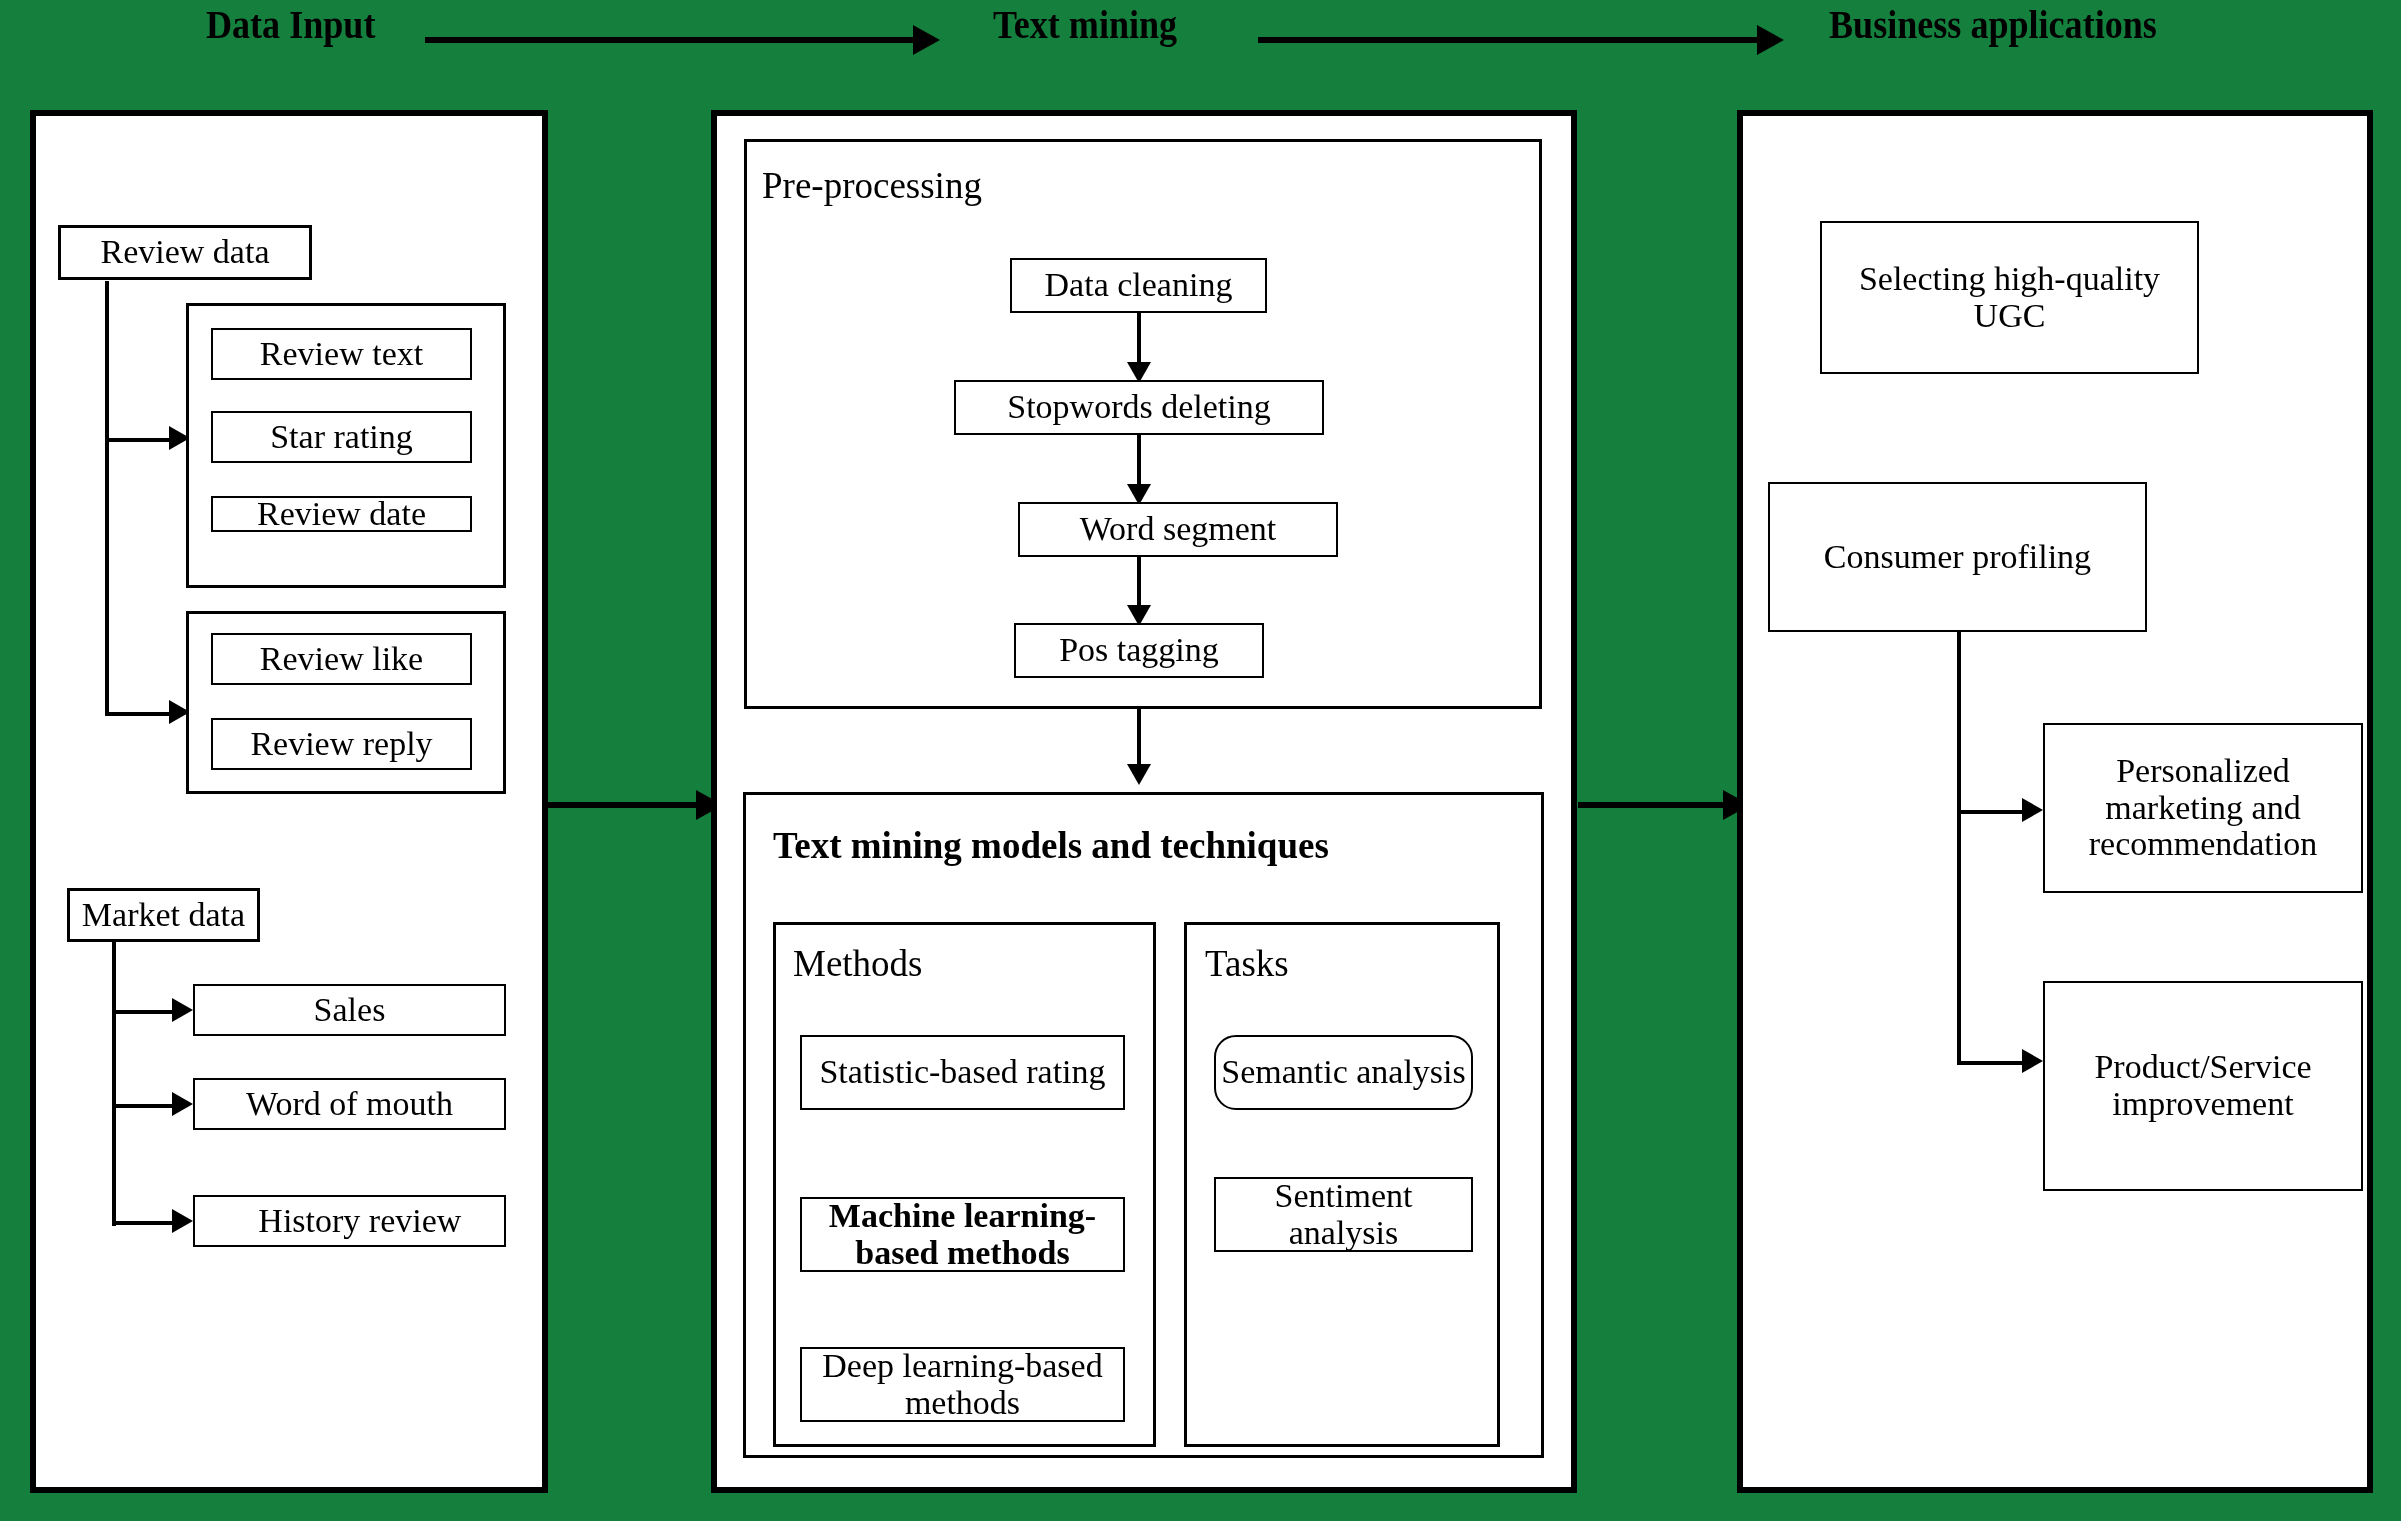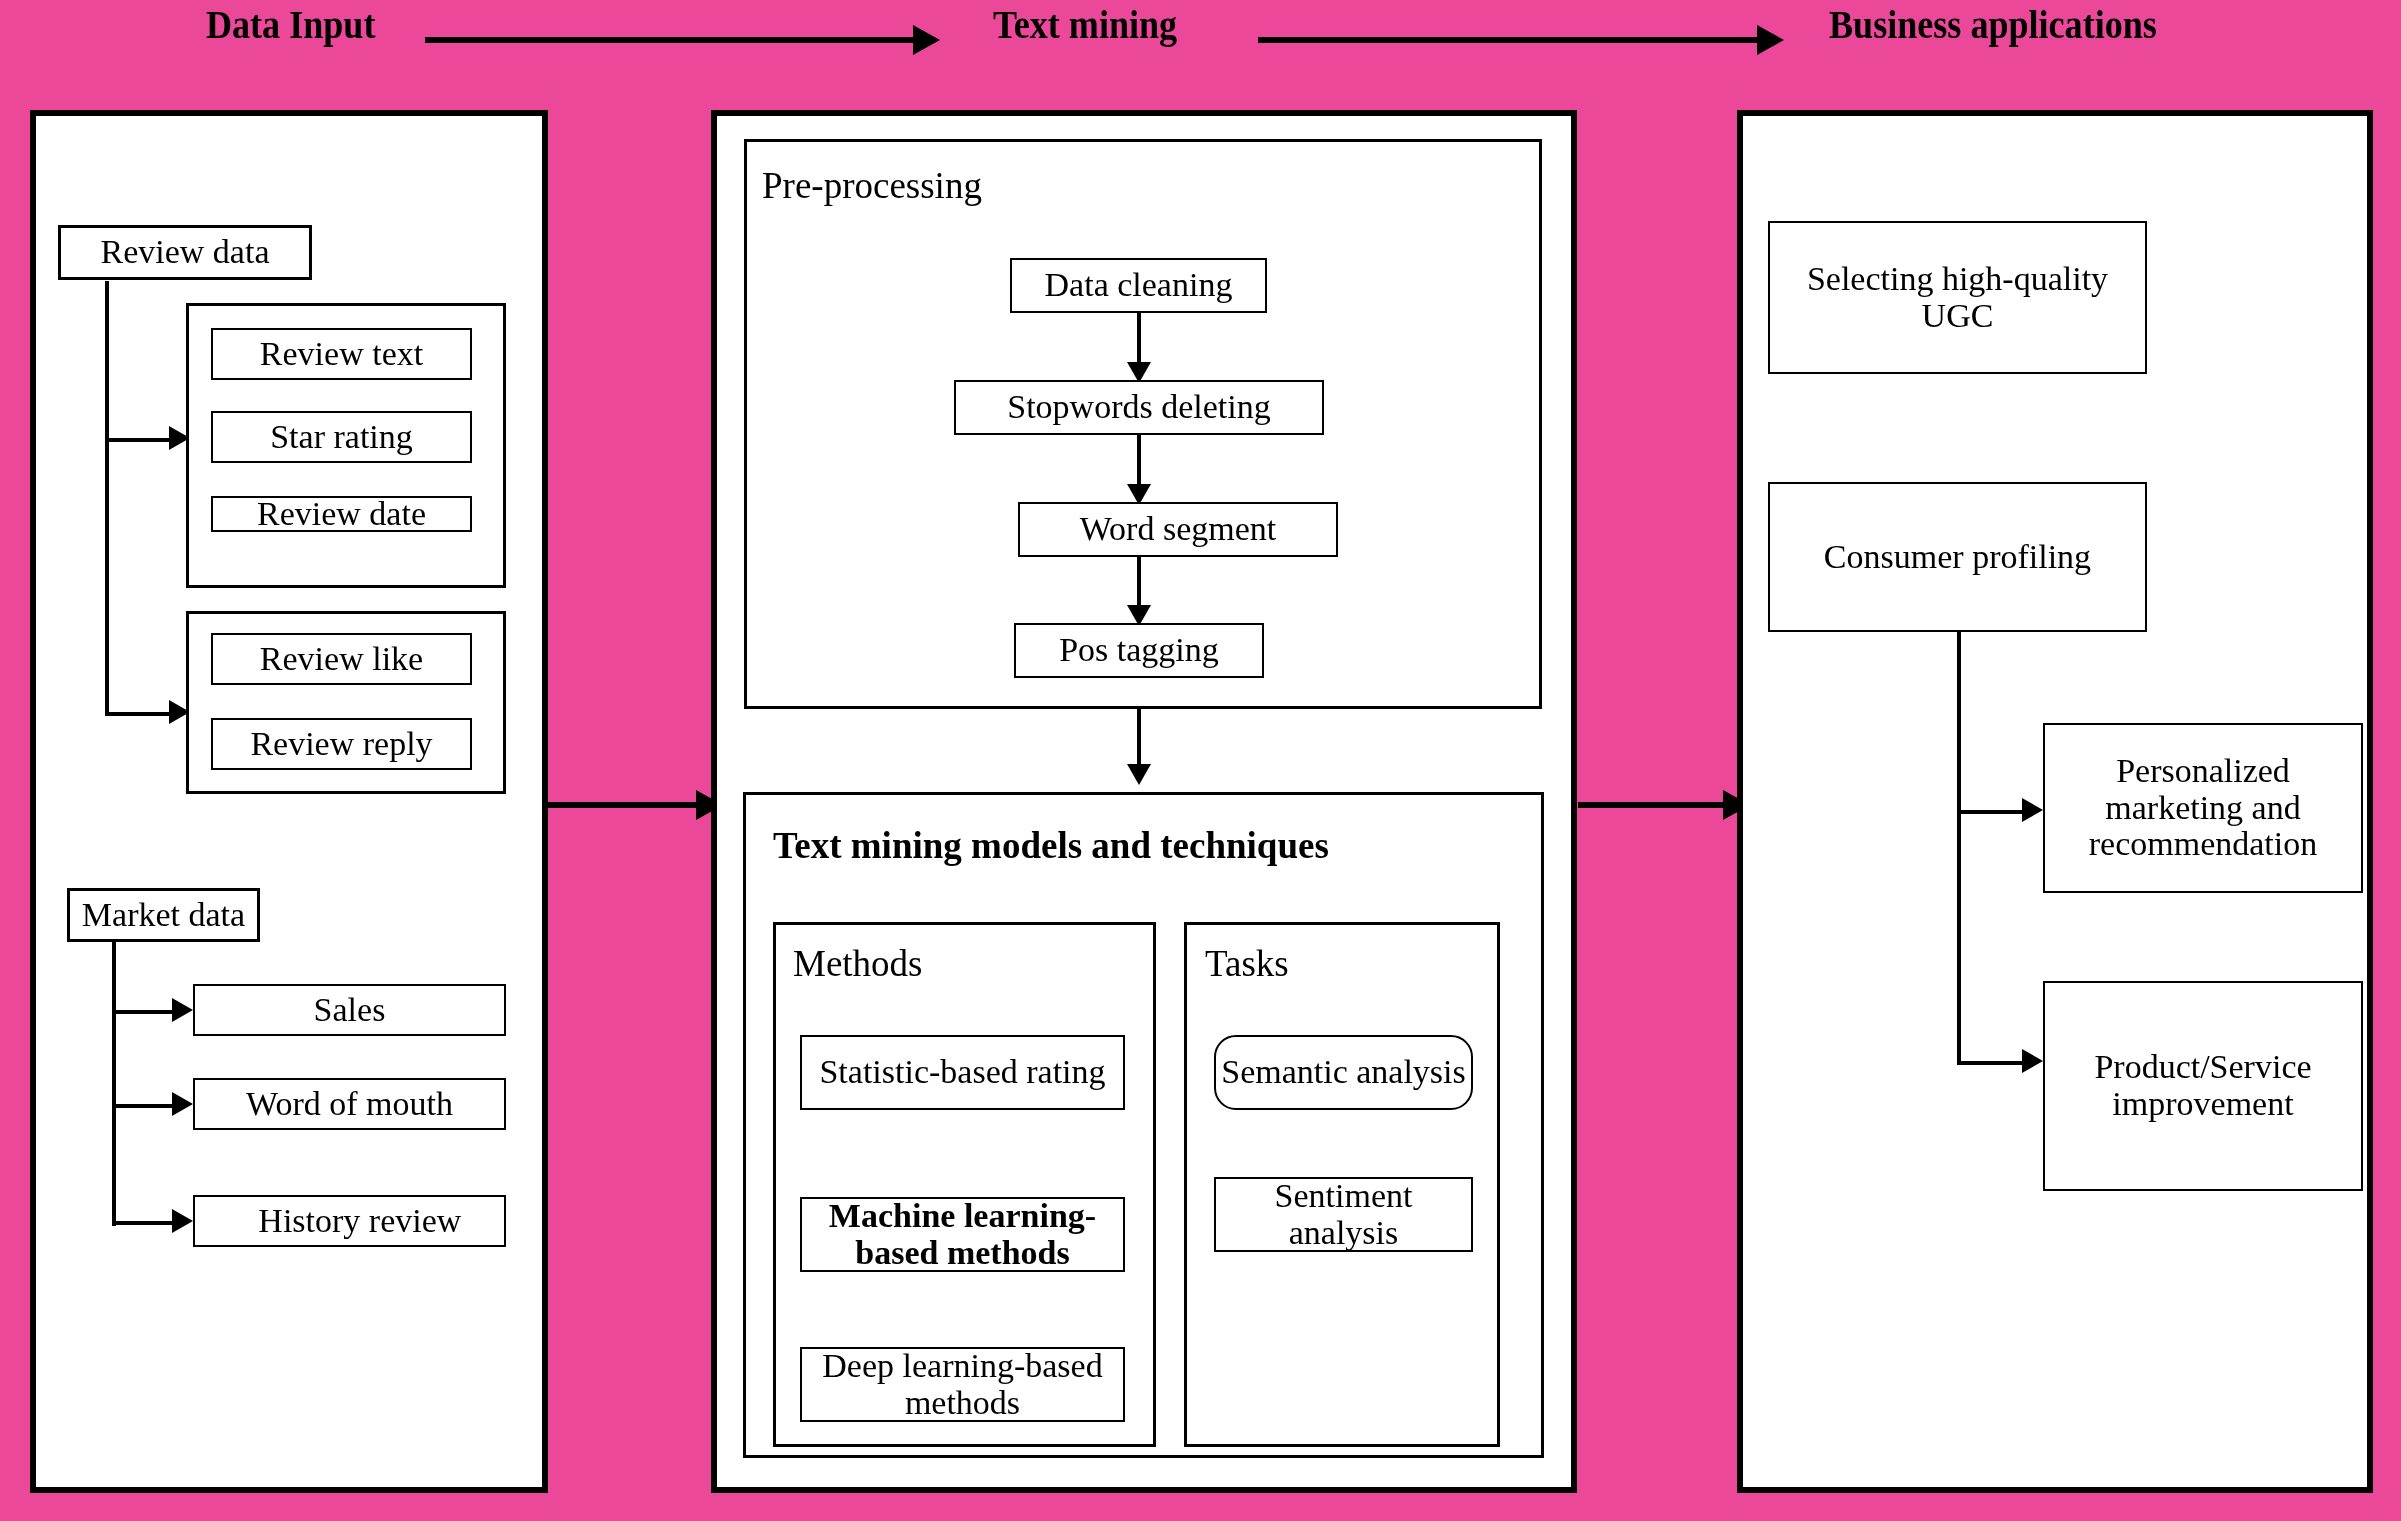--- a/index.html
+++ b/index.html
@@ -12,21 +12,21 @@
     height: 1522px;
     position: relative;
     font-family: "Liberation Serif", "DejaVu Serif", serif;
     overflow: hidden;
   }
   #stage {
     position: absolute;
     left: 0; top: 0;
     width: 2401px;
     height: 1522px;
-    background: #ec4899;
+    background: #15803d;
   }
   
   .phase-title {
     position: absolute;
     font-family: "Liberation Serif", "DejaVu Serif", serif;
     font-weight: bold;
     font-size: 41px;
     color: #000;
     white-space: nowrap;
     letter-spacing: 0px;
@@ -198,21 +198,21 @@
   <div class="group-label" style="left:1205px; top:942px;">Tasks</div>
   <div class="box thin" style="left:1214px; top:1035px; width:259px; height:75px;border-radius:22px;">Semantic analysis</div>
   <div class="box thin" style="left:1214px; top:1177px; width:259px; height:75px;">Sentiment analysis</div>
 
   <div class="hline big" style="left:1578px; top:802px; width:149px;"></div>
   <div class="arrow-right big" style="left:1723px; top:790px;"></div>
 
   <div class="column-frame" style="left:1737px; top:110px; width:636px; height:1383px;">
   </div>
 
-  <div class="box thin" style="left:1768px; top:221px; width:379px; height:153px;">Selecting high-quality UGC</div>
+  <div class="box thin" style="left:1820px; top:221px; width:379px; height:153px;">Selecting high-quality UGC</div>
 
   <div class="box thin" style="left:1768px; top:482px; width:379px; height:150px;">Consumer profiling</div>
 
   <div class="vline" style="left:1957px; top:632px; height:432px;"></div>
   <div class="hline" style="left:1957px; top:810px; width:68px;"></div>
   <div class="arrow-right" style="left:2022px; top:798px;"></div>
   <div class="hline" style="left:1957px; top:1061px; width:68px;"></div>
   <div class="arrow-right" style="left:2022px; top:1049px;"></div>
 
   <div class="box thin" style="left:2043px; top:723px; width:320px; height:170px;">Personalized marketing and recommendation</div>

